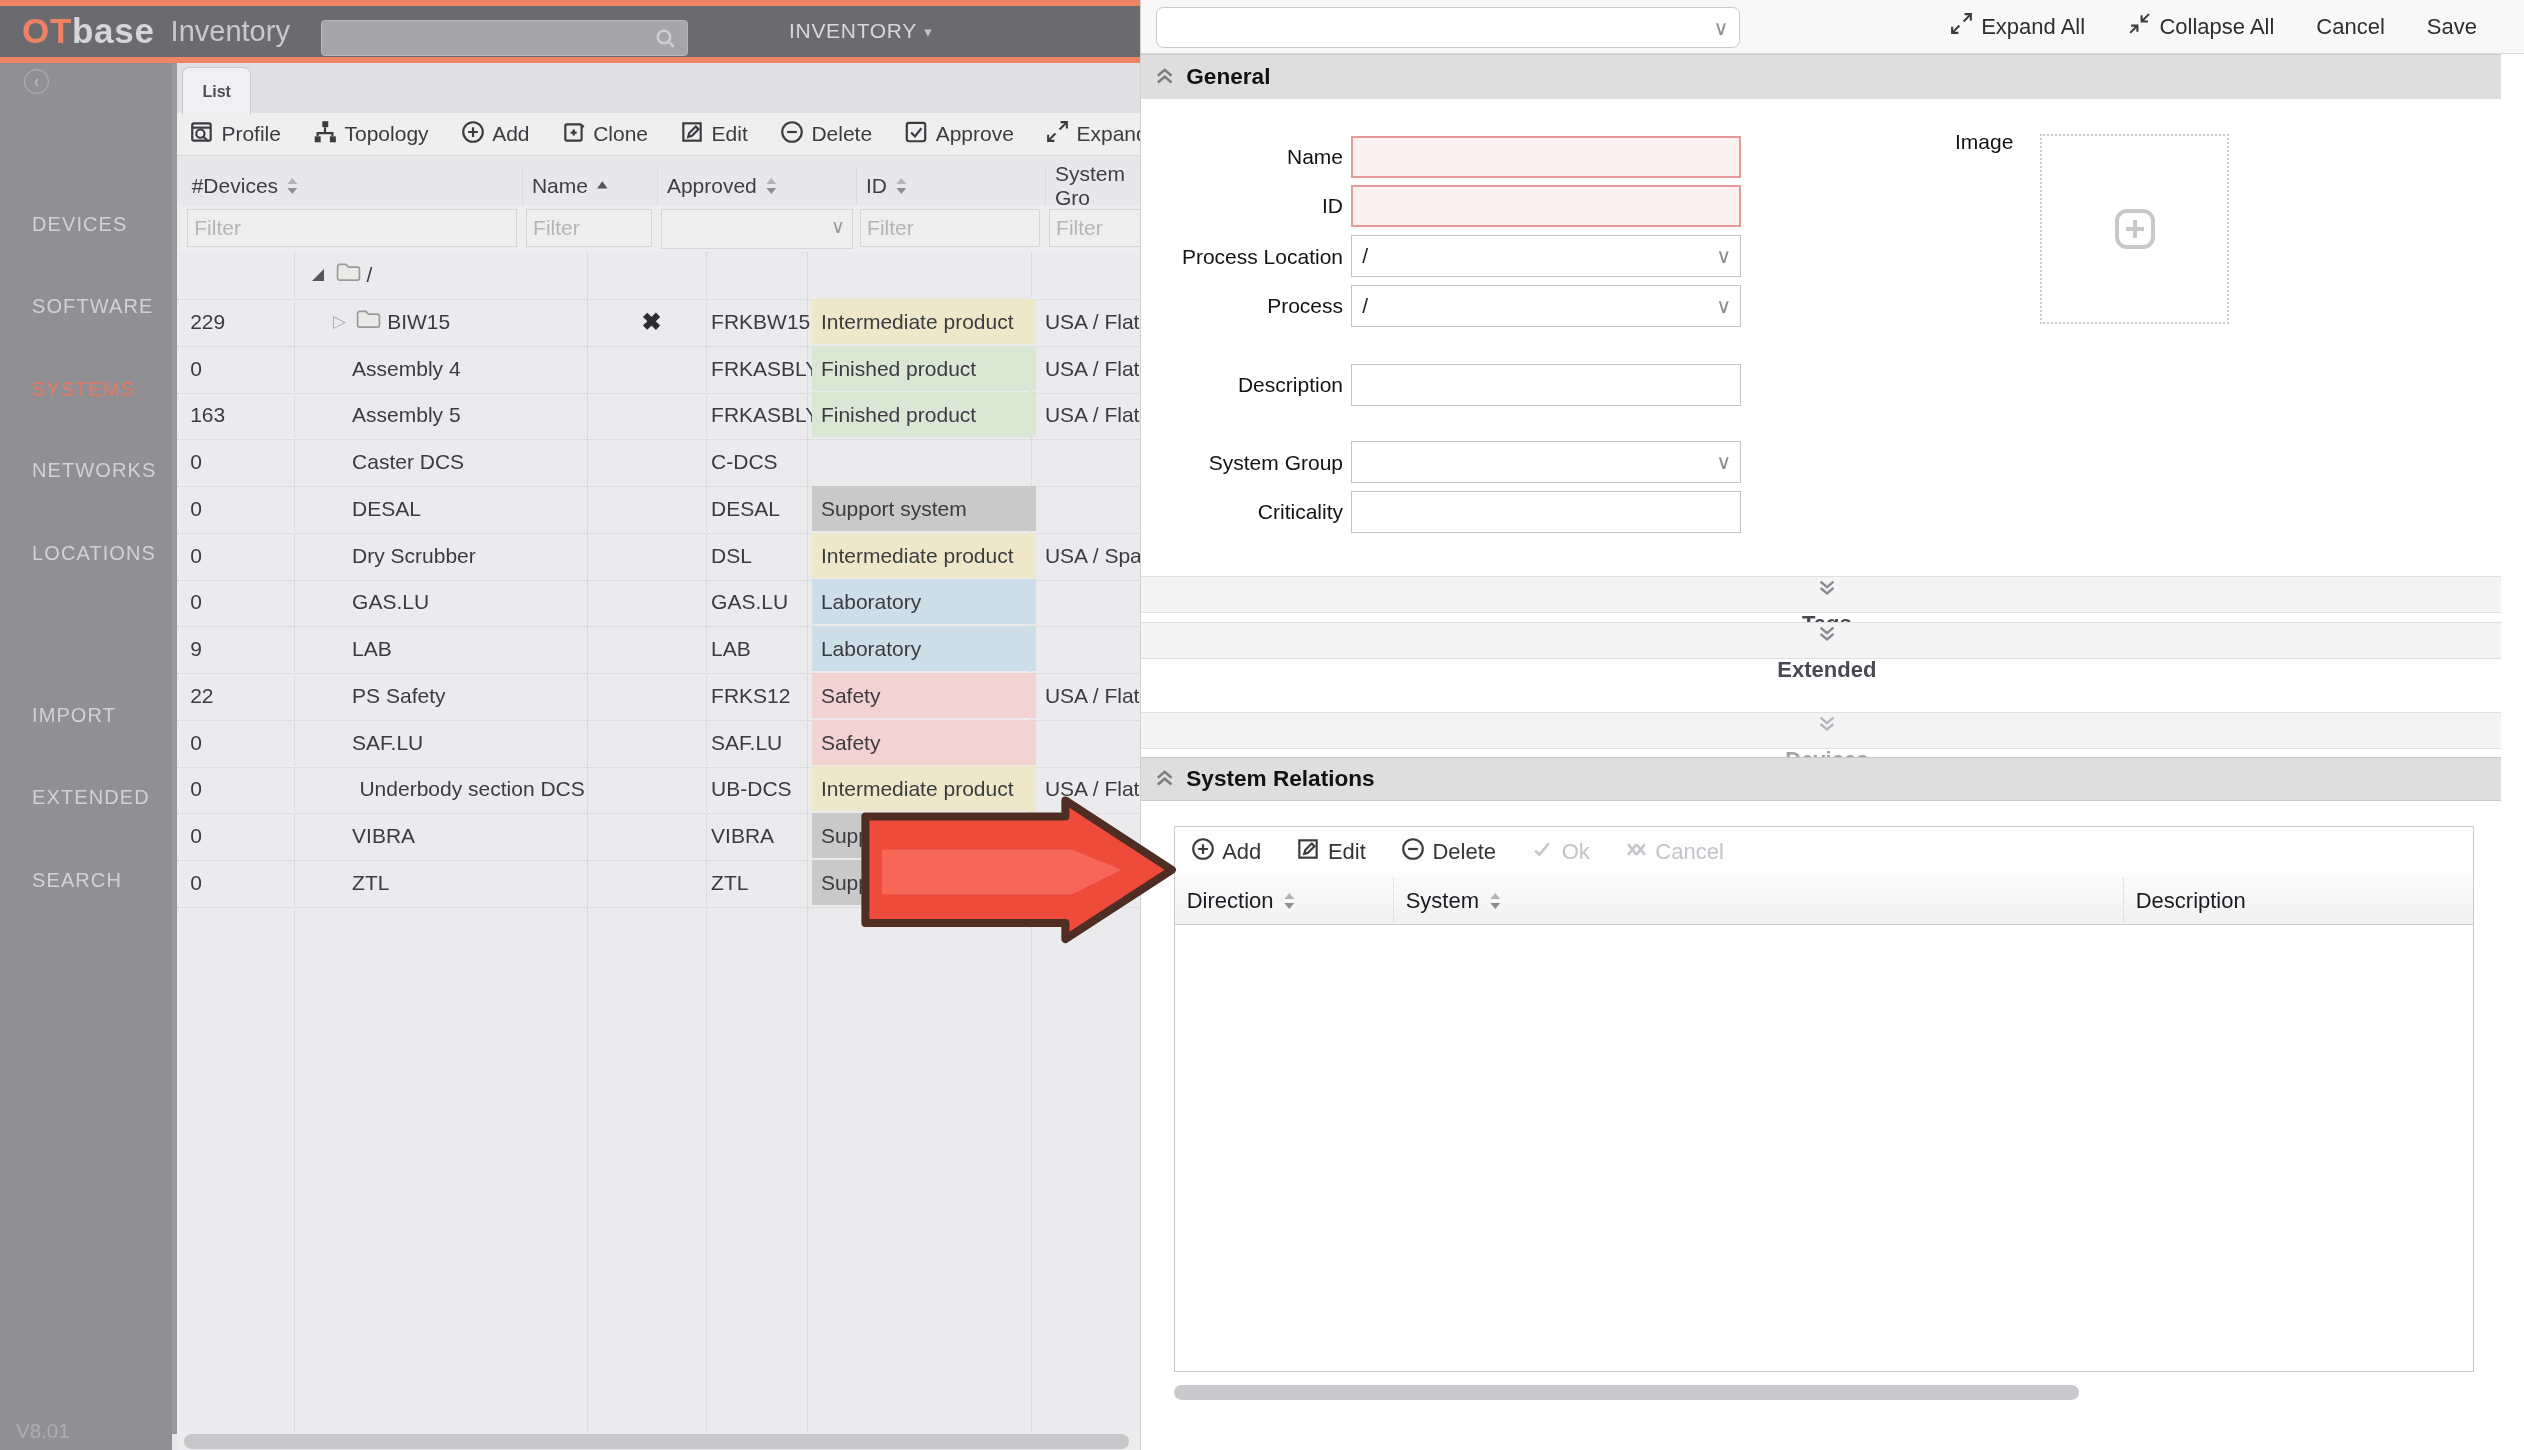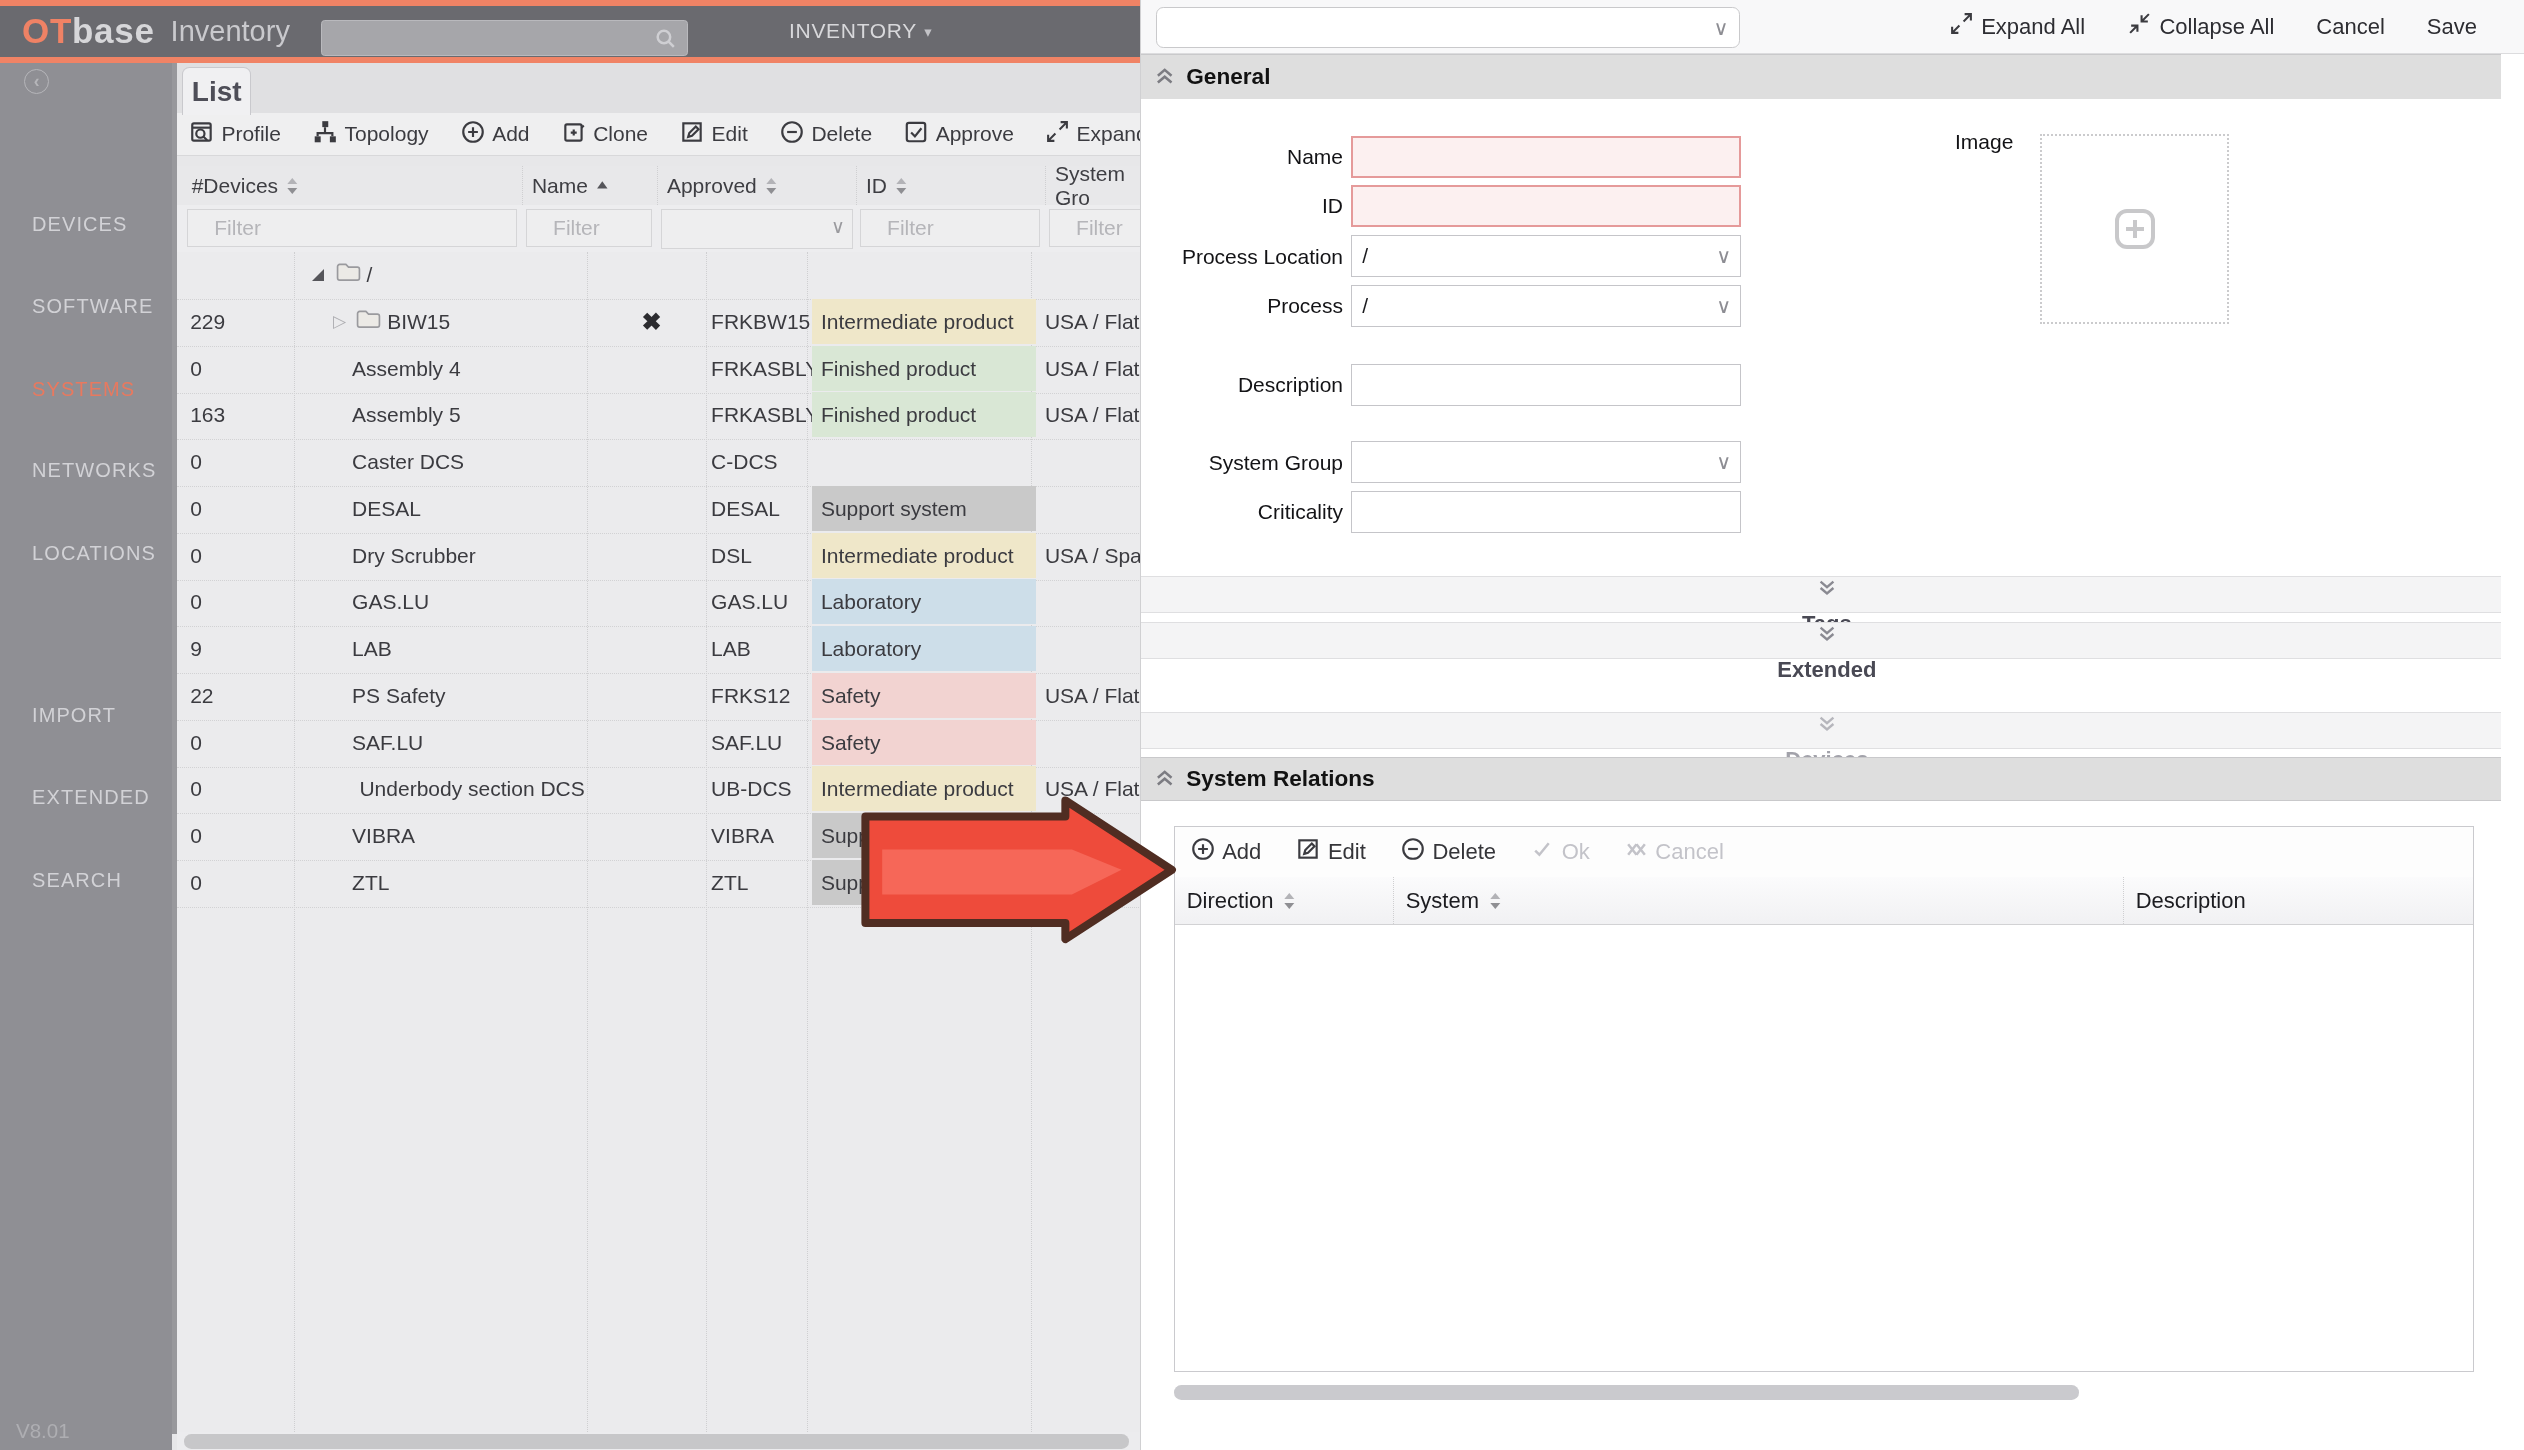--- a/index.html
+++ b/index.html
@@ -26,33 +26,33 @@
                  border-radius:50%;color:#b6b6ba;font-size:17.5px;line-height:22px;text-align:center;font-weight:bold;}
   .side-item{position:absolute;left:32px;font-size:20px;letter-spacing:1.1px;color:#d2d2d6;white-space:nowrap;}
   .side-item.active{color:#e8795f;}
   .side-version{position:absolute;left:16px;top:1356px;font-size:20.5px;color:#aeaeb2;}
   
   .main{left:172px;top:63px;width:979px;height:1388px;background:#e7e7e9;z-index:5;}
   .main-leftedge{position:absolute;left:0;top:0;width:5.1px;height:1371px;background:#98989c;}
   .tabbar{position:absolute;left:5.1px;top:0;width:974px;height:50px;background:#e0e0e2;border-bottom:1.5px solid #d2d2d4;}
   .tab{position:absolute;left:10.2px;top:4.4px;width:67px;height:47px;background:#f0f0f2;border:1.5px solid #c9c9cd;
        border-bottom:none;border-radius:7.3px 7.3px 0 0;display:flex;align-items:center;justify-content:center;
-       font-size:28px;font-weight:bold;color:#4e4e58;z-index:2;}
+       font-size:16px;font-weight:bold;color:#4e4e58;z-index:2;}
   .toolbar{position:absolute;left:5.1px;top:50px;width:974px;height:43px;background:#efeff0;
            border-bottom:1.5px solid #d8d8da;display:flex;align-items:center;padding-left:11.7px;box-sizing:border-box;gap:31px;}
   .tbtn{display:flex;align-items:center;gap:6.6px;font-size:21px;color:#3b3b40;white-space:nowrap;}
   
   .grid{position:absolute;left:5.1px;top:103px;width:974px;height:1253px;}
   .ghead{position:absolute;left:0;top:0;width:974px;height:39px;background:#e8e8ea;border-bottom:1.5px solid #c2c2c6;}
   .ghcell{position:absolute;top:0;height:39px;display:flex;align-items:center;gap:7.3px;font-size:21px;color:#3e3e43;
           border-left:1.5px dotted #cfcfd1;padding-left:8.8px;box-sizing:border-box;overflow:hidden;}
   .gfilter{position:absolute;left:0;top:39px;width:974px;height:47px;background:#ededef;border-bottom:1.5px solid #cfcfd1;}
   .gfcell{position:absolute;top:3.7px;height:38px;box-sizing:border-box;}
   .gfcell input{width:100%;height:100%;box-sizing:border-box;background:#eeeeef;border:1.5px solid #d5d5d7;
-                font-size:21px;color:#15803d;padding:0 26px;font-family:"Liberation Sans",sans-serif;outline:none;}
+                font-size:21px;color:#15803d;padding:0 6px;font-family:"Liberation Sans",sans-serif;outline:none;}
   .gfcell input::placeholder{color:#b5b5b9;}
   .gfsel{width:100%;height:100%;background:#eeeeef;border:1.5px solid #d5d5d7;position:relative;}
   .gfsel .chev{position:absolute;right:7.3px;top:5.8px;color:#9a9a9e;font-size:19px;}
   .gbody{position:absolute;left:0;top:86px;width:974px;height:1240px;background:#ebebed;}
   .grow{position:absolute;left:0;width:974px;height:47px;border-bottom:1.5px dotted #d2d2d4;}
   .gcell{position:absolute;top:0;height:45px;display:flex;align-items:center;font-size:21px;color:#3b3b40;
          overflow:hidden;white-space:nowrap;box-sizing:border-box;}
   .vline{position:absolute;top:0;width:0;height:1240px;border-left:1.5px dotted #cfcfd1;}
   .exp-open{width:0;height:0;border-left:12.4px solid transparent;border-bottom:12.4px solid #55555a;margin-right:5.8px;}
   .exp-closed{color:#aeaeb2;font-size:17px;margin-right:4.4px;}

